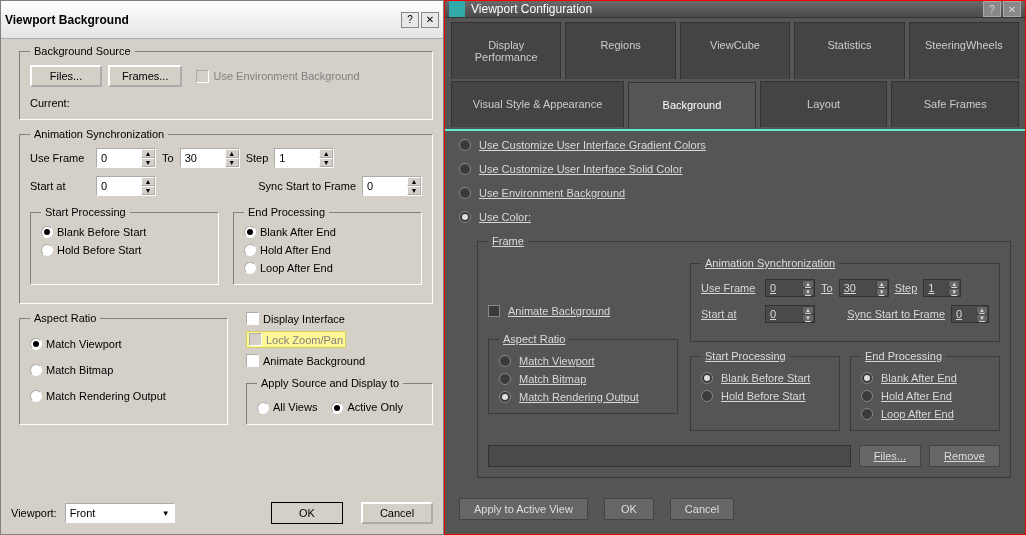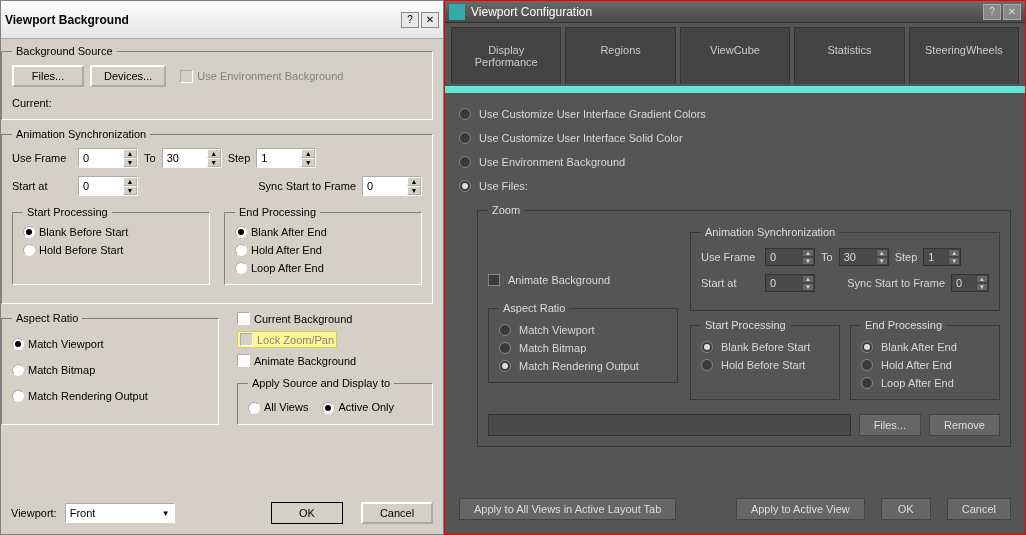--- a/index.html
+++ b/index.html
@@ -3,21 +3,21 @@
 <meta charset="utf-8">
 <style>
 * { box-sizing: border-box; margin: 0; padding: 0; }
 body { font-family: Tahoma, Arial, sans-serif; font-size: 11px; background: #fff; width: 1026px; height: 535px; display: flex; }
 
 
 .left-panel { width: 444px; height: 535px; background: #d4d0c8; border: 1px solid #808080; display: flex; flex-direction: column; }
 .left-titlebar { background: linear-gradient(#fff, #e4e4e4); border-bottom: 1px solid #aaa; height: 38px; display: flex; align-items: center; padding: 0 4px; }
 .left-title { font-weight: bold; font-size: 12px; flex: 1; color: #000; }
 .wc-btn { width: 18px; height: 16px; border: 1px solid #888; background: #e8e8e8; margin-left: 2px; display: flex; align-items: center; justify-content: center; font-size: 10px; cursor: pointer; }
-.left-body { flex: 1; padding: 6px 10px 8px 0; display: flex; flex-direction: column; }
+.left-body { flex: 1; padding: 6px 10px 8px 18px; display: flex; flex-direction: column; }
 fieldset.classic { border: 1px solid #fff; border-top-color: #808080; border-left-color: #808080; margin-bottom: 8px; padding: 8px 10px 10px 10px; position: relative; }
 fieldset.classic legend { font-size: 11px; padding: 0 4px; color: #000; }
 .btn-classic { background: #d4d0c8; border: 2px outset #fff; padding: 3px 12px; font-size: 11px; cursor: pointer; min-width: 72px; }
 .btn-classic.default { border: 1px solid #000; padding: 3px 24px; }
 .row { display: flex; align-items: center; gap: 6px; }
 .row + .row { margin-top: 8px; }
 .chk { display: inline-block; width: 13px; height: 13px; border: 1px inset #fff; background: #fff; margin-right: 4px; vertical-align: middle; }
 .chk.disabled { background: #d4d0c8; }
 .rdo { display: inline-block; width: 12px; height: 12px; border-radius: 50%; border: 1px inset #fff; background: #fff; margin-right: 4px; vertical-align: middle; position: relative; }
 .rdo.checked::after { content: ""; position: absolute; width: 6px; height: 6px; background: #000; border-radius: 50%; top: 2px; left: 2px; }
@@ -42,21 +42,21 @@
 
 .right-panel { width: 582px; height: 535px; background: #555; color: #d8d8d8; border: 1px solid #e00; display: flex; flex-direction: column; }
 .right-titlebar { background: linear-gradient(#6a6a6a, #4a4a4a); height: 22px; display: flex; align-items: center; padding: 0 4px; border-bottom: 1px solid #333; }
 .right-titleicon { width: 16px; height: 16px; background: #3aa; margin-right: 6px; }
 .right-title { font-size: 12px; flex: 1; color: #fff; }
 .wc-dark { width: 18px; height: 16px; background: #888; border: 1px solid #aaa; margin-left: 2px; display: flex; align-items: center; justify-content: center; font-size: 10px; cursor: pointer; }
 .tabs { display: flex; flex-wrap: wrap; padding: 4px 6px 0 6px; background: #555; }
 .tabrow { display: flex; gap: 4px; width: 100%; margin-bottom: 2px; }
 .tab { flex: 1; background: #444; border: 1px solid #333; border-bottom: none; text-align: center; padding: 16px 6px; font-size: 11px; cursor: pointer; color: #ccc; }
 .tab.active { background: #555; color: #fff; border-bottom: 1px solid #555; position: relative; top: 1px; }
-.right-body { flex: 1; padding: 15px 14px 10px 14px; border-top: 7px solid #5eead4; position: relative; }
+.right-body { flex: 1; padding: 8px 14px 10px 14px; border-top: 2px solid #5eead4; position: relative; text-decoration: underline; }
 .drow { display: flex; align-items: center; margin-bottom: 12px; }
 .drdo { width: 12px; height: 12px; border-radius: 50%; border: 1px solid #888; background: #3a3a3a; margin-right: 8px; position: relative; display: inline-block; }
 .drdo.checked::after { content: ""; position: absolute; width: 6px; height: 6px; background: #ddd; border-radius: 50%; top: 2px; left: 2px; }
 .dchk { width: 12px; height: 12px; border: 1px solid #888; background: #3a3a3a; margin-right: 8px; display: inline-block; }
 fieldset.dark { border: 1px solid #3a3a3a; padding: 10px; position: relative; }
 fieldset.dark legend { font-size: 11px; padding: 0 4px; color: #ddd; }
 .dspin { display: inline-flex; background: #4a4a4a; border: 1px solid #333; height: 18px; align-items: center; }
 .dspin .val { width: 36px; padding: 0 4px; font-size: 11px; color: #ddd; }
 .dspin .arrows { display: flex; flex-direction: column; }
 .dspin .ar { width: 12px; height: 8px; background: #666; border: 1px solid #444; font-size: 6px; line-height: 6px; text-align: center; cursor: pointer; }
@@ -80,21 +80,21 @@
     <span class="left-title">Viewport Background</span>
     <span class="wc-btn">?</span>
     <span class="wc-btn">✕</span>
   </div>
   <div class="left-body">
 
     <fieldset class="classic">
       <legend>Background Source</legend>
       <div class="bsrc-row">
         <button class="btn-classic">Files...</button>
-        <button class="btn-classic">Devices...</button>
+        <button class="btn-classic">Frames...</button>
         <span style="margin-left:8px; display:flex; align-items:center;">
           <span class="chk disabled"></span>
           <span class="lbl-disabled">Use Environment Background</span>
         </span>
       </div>
       <div class="lbl">Current:</div>
     </fieldset>
 
     <fieldset class="classic">
       <legend>Animation Synchronization</legend>
@@ -191,21 +191,21 @@
             </div>
           <div>
               <span class="rdo"></span>
               <span class="lbl">Match Rendering Output</span>
             </div>
         </div>
       </fieldset>
       <div class="col">
         <div style="margin-bottom:6px; display:flex; align-items:center;">
             <span class="chk"></span>
-            <span class="lbl">Current Background</span>
+            <span class="lbl">Display Interface</span>
           </div>
         <div class="highlight" style="margin-bottom:6px;">
             <span class="chk disabled"></span>
             <span class="lbl-disabled">Lock Zoom/Pan</span>
           </div>
         <div style="margin-bottom:10px; display:flex; align-items:center;">
             <span class="chk"></span>
             <span class="lbl">Animate Background</span>
           </div>
         <fieldset class="classic">
@@ -241,41 +241,47 @@
     <span class="wc-dark">✕</span>
   </div>
   <div class="tabs">
     <div class="tabrow">
       <span class="tab">Display Performance</span>
       <span class="tab">Regions</span>
       <span class="tab">ViewCube</span>
       <span class="tab">Statistics</span>
       <span class="tab">SteeringWheels</span>
     </div>
+    <div class="tabrow">
+      <span class="tab" style="flex:1.4">Visual Style &amp; Appearance</span>
+      <span class="tab active">Background</span>
+      <span class="tab">Layout</span>
+      <span class="tab">Safe Frames</span>
+    </div>
   </div>
   <div class="right-body">
     <div class="drow">
         <span class="drdo"></span>
         <span>Use Customize User Interface Gradient Colors</span>
       </div>
     <div class="drow">
         <span class="drdo"></span>
         <span>Use Customize User Interface Solid Color</span>
       </div>
     <div class="drow">
         <span class="drdo"></span>
         <span>Use Environment Background</span>
       </div>
     <div class="drow">
         <span class="drdo checked"></span>
-        <span>Use Files:</span>
+        <span>Use Color:</span>
       </div>
 
     <fieldset class="dark" style="margin-left:18px;">
-      <legend>Zoom</legend>
+      <legend>Frame</legend>
       <div class="setup-cols">
         <div class="setup-left">
           <div style="height:36px;"></div>
           <div class="drow" style="margin-bottom:4px;">
               <span class="dchk"></span>
               <span>Animate Background</span>
             </div>
           <fieldset class="dark">
             <legend>Aspect Ratio</legend>
             <div class="rlist">
@@ -378,20 +384,19 @@
         </div>
       </div>
       <div class="filesrow">
         <span class="pathbox"></span>
         <button class="dbtn">Files...</button>
         <button class="dbtn">Remove</button>
       </div>
     </fieldset>
   </div>
   <div class="right-footer">
-    <button class="dbtn">Apply to All Views in Active Layout Tab</button>
     <div style="display:flex; gap:16px;">
       <button class="dbtn">Apply to Active View</button>
       <button class="dbtn" style="min-width:50px">OK</button>
       <button class="dbtn">Cancel</button>
     </div>
   </div>
 </div>
 
 </body></html>

